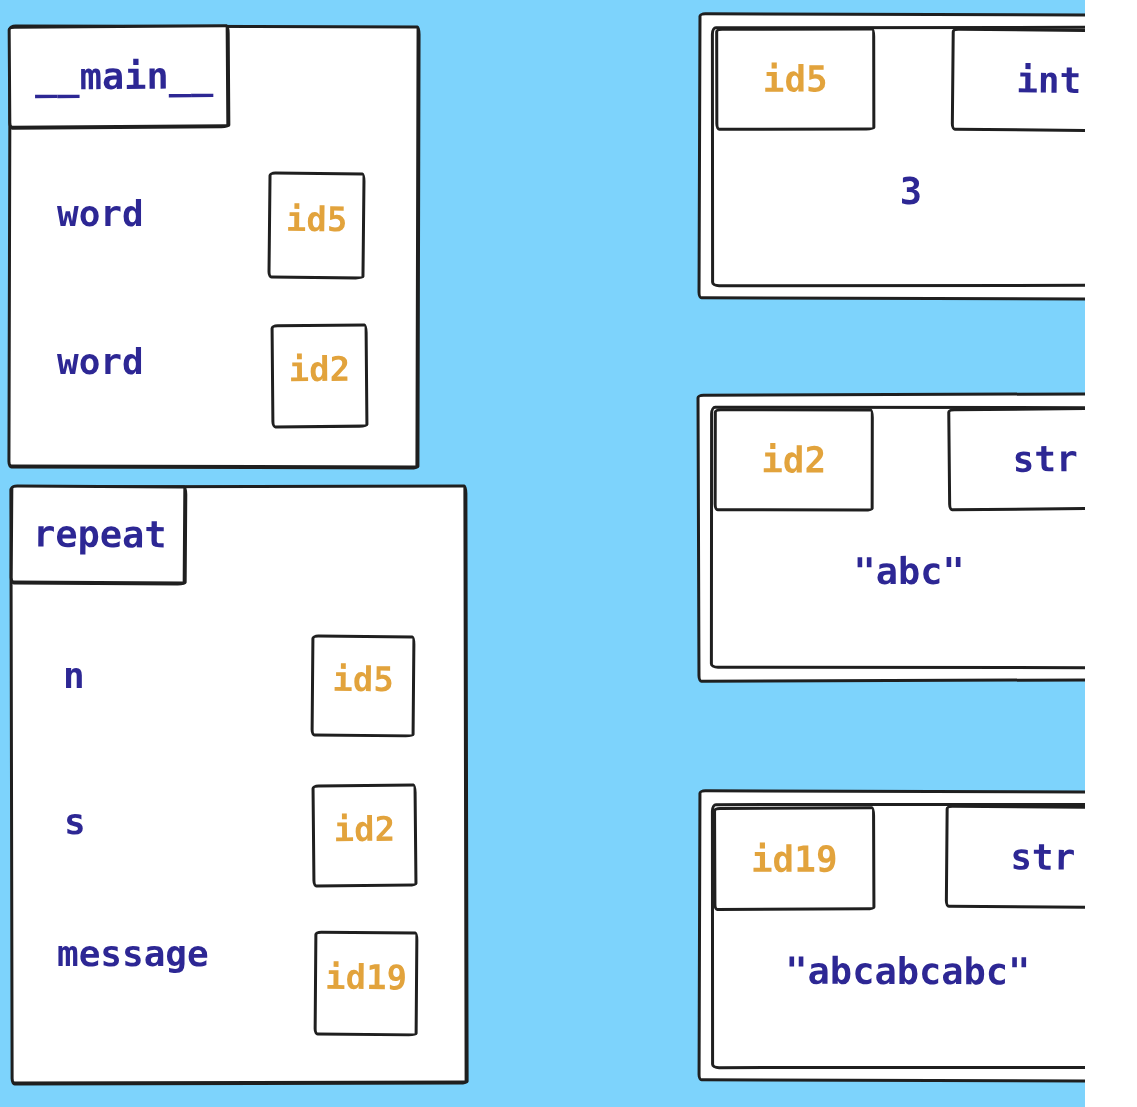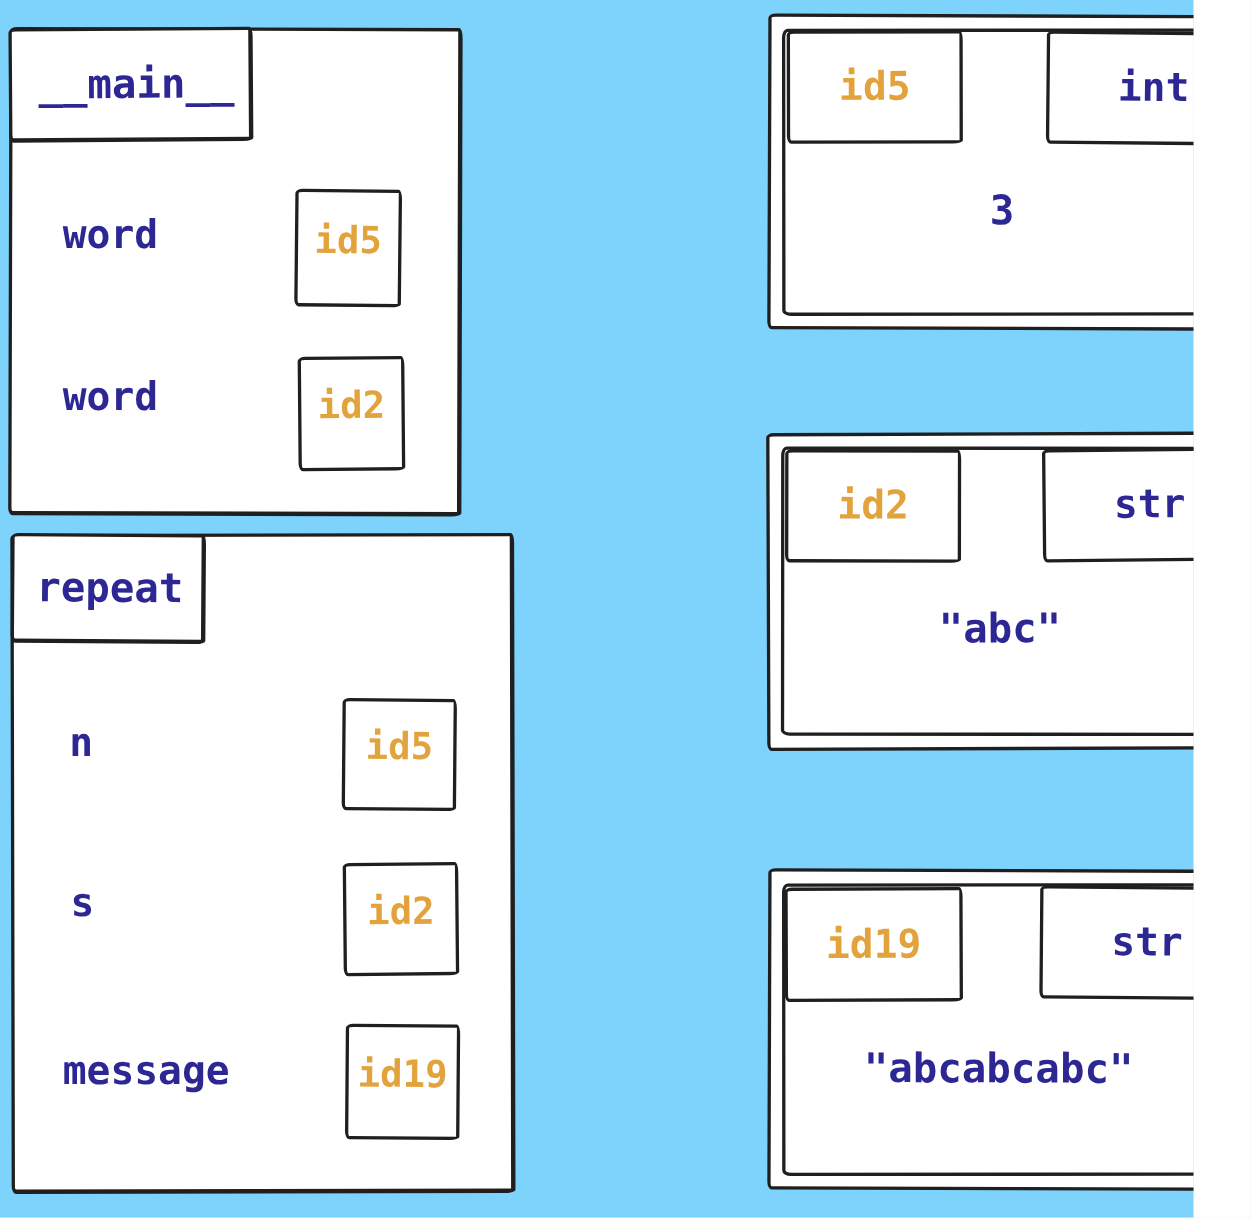--- a/index.html
+++ b/index.html
@@ -95,21 +95,21 @@
     <span class="frame-title" style="padding-left:20px;">repeat</span>
   </div>
   <span class="var-label" style="left:63px; top:654px;">n</span>
   <div class="sketch thin ref-box" style="left:311px; top:635px; width:104px; height:102px; transform:rotate(0.5deg);">
     <span>id5</span>
   </div>
   <span class="var-label" style="left:64px; top:800px;">s</span>
   <div class="sketch thin ref-box" style="left:312px; top:784px; width:105px; height:103px; transform:rotate(-0.55deg);">
     <span>id2</span>
   </div>
-  <span class="var-label" style="left:57px; top:952px;">message</span>
+  <span class="var-label" style="left:57px; top:932px;">message</span>
   <div class="sketch thin ref-box" style="left:314px; top:931px; width:104px; height:105px; transform:rotate(0.45deg);">
     <span>id19</span>
   </div>
 
   <div class="sketch thin" style="left:698px; top:13px; width:426px; height:287px; transform:rotate(0.2deg);">
     <div class="sketch thin obj-inner" style="transform:rotate(-0.25deg);"></div>
     <div class="sketch thin obj-tab" style="left:14px; top:12px; width:160px; height:103px; transform:rotate(-0.3deg);">
       <span class="obj-id">id5</span>
     </div>
     <div class="sketch thin obj-tab" style="right:10px; top:12px; width:160px; height:103px; transform:rotate(0.35deg);">

